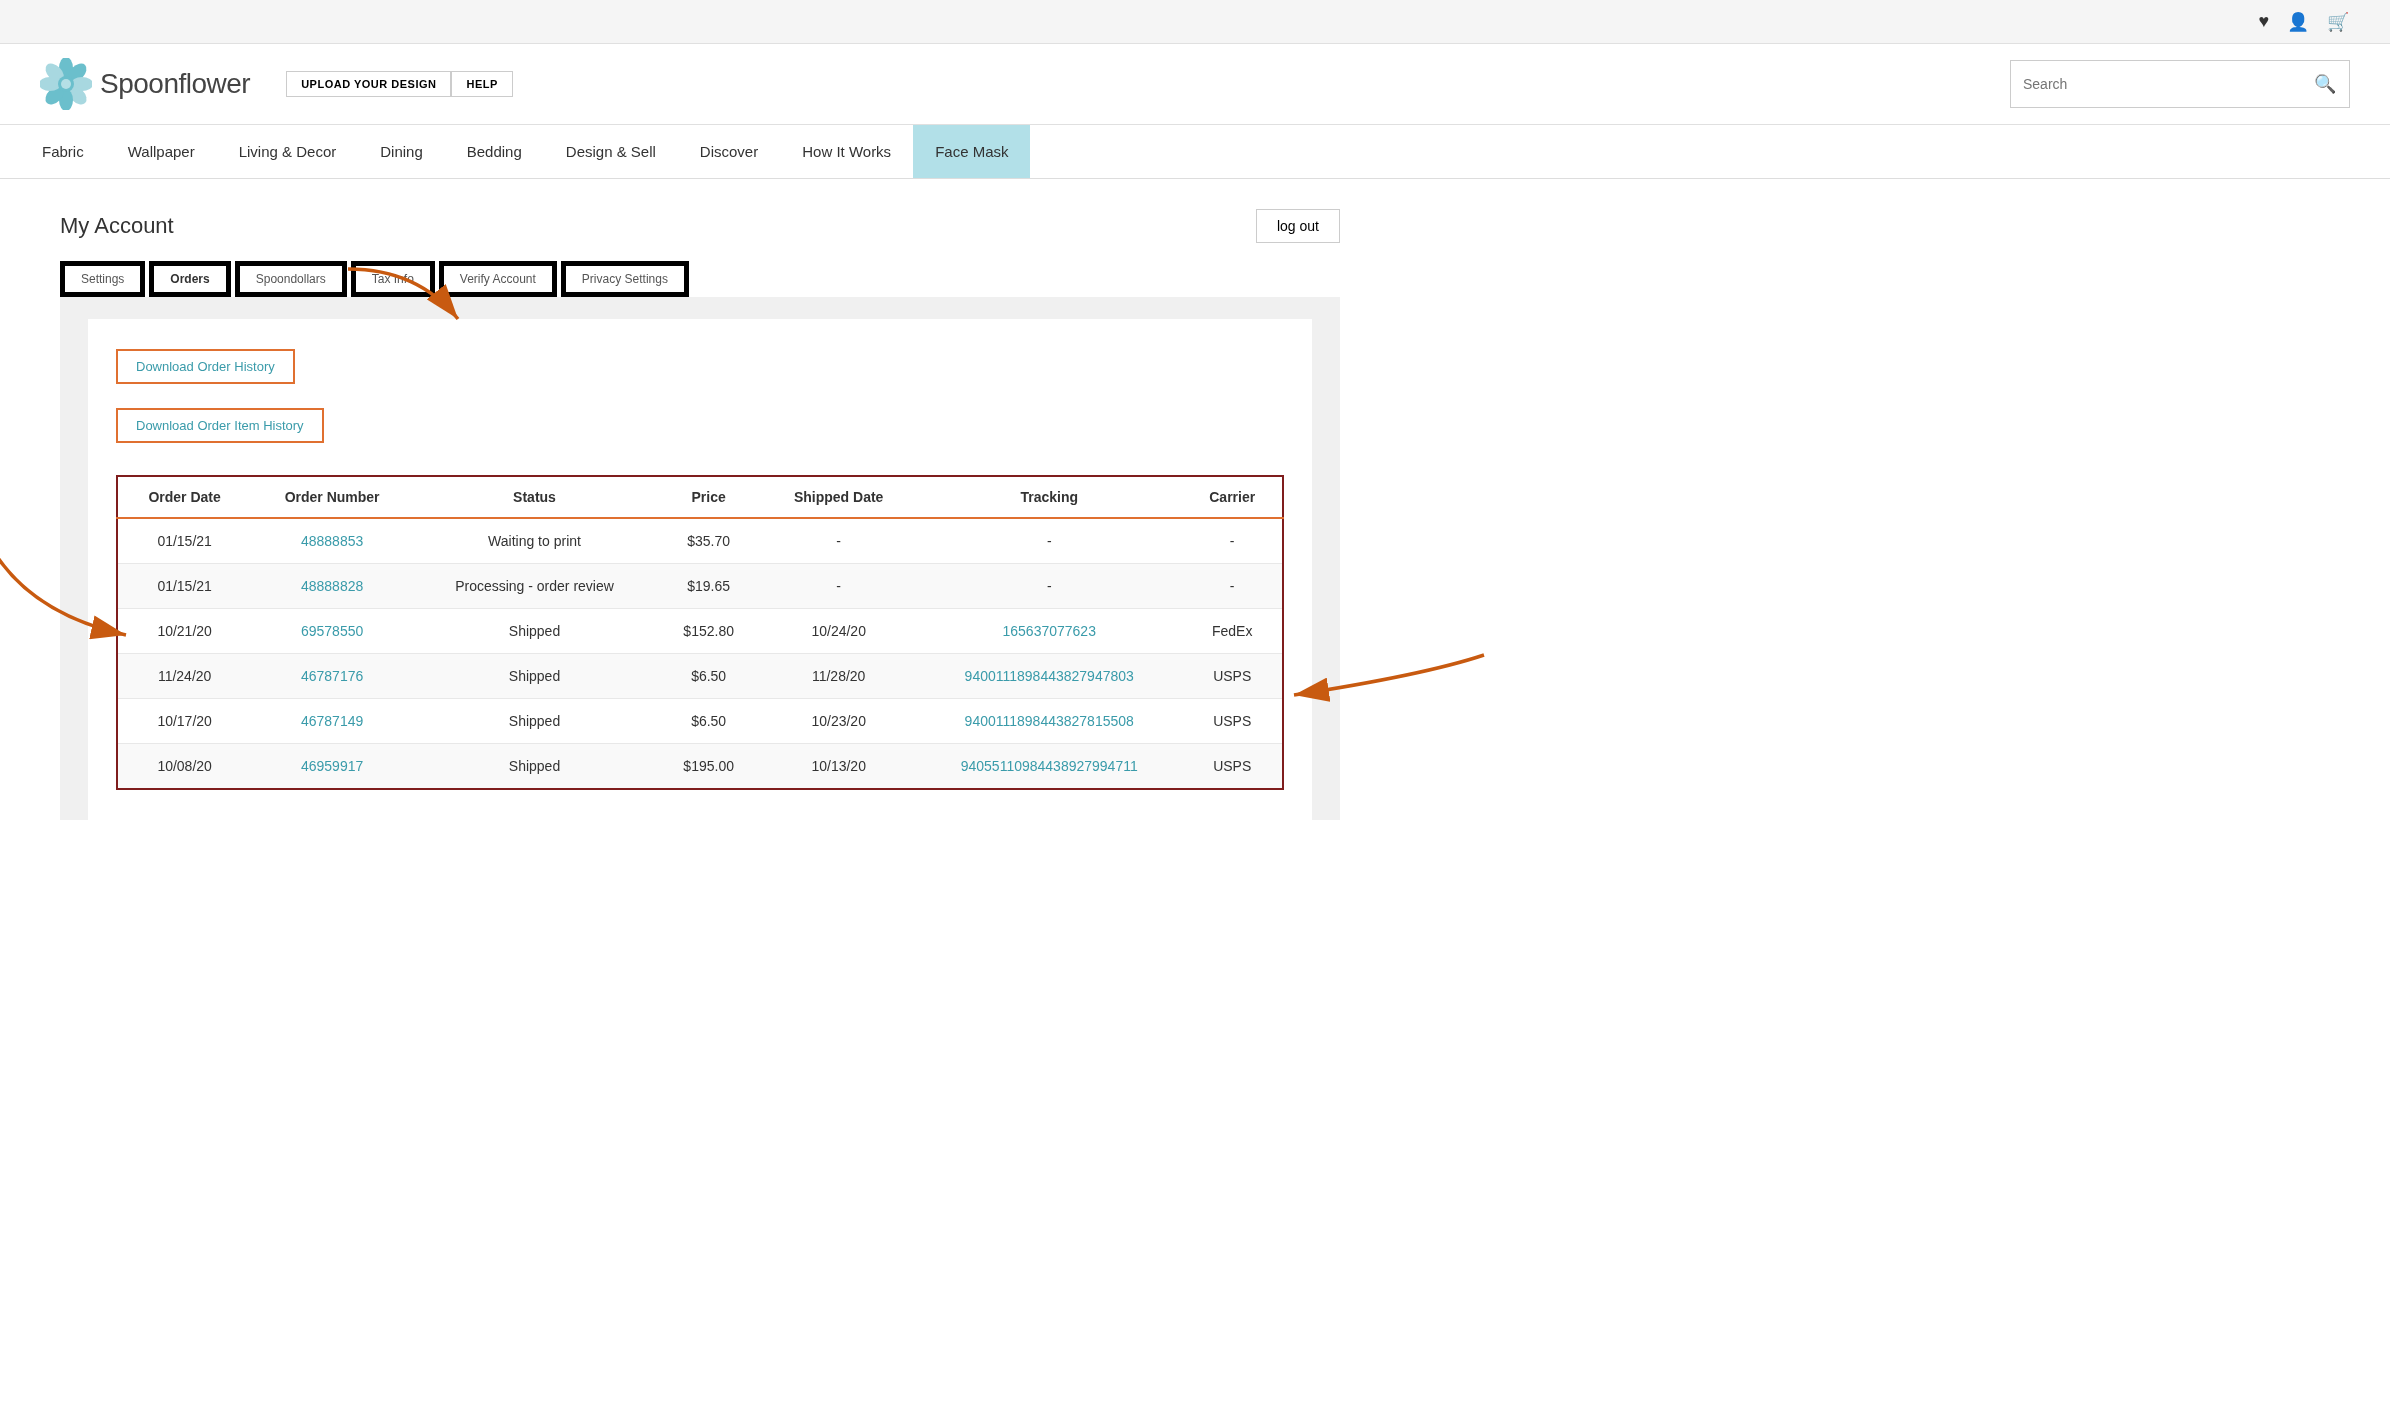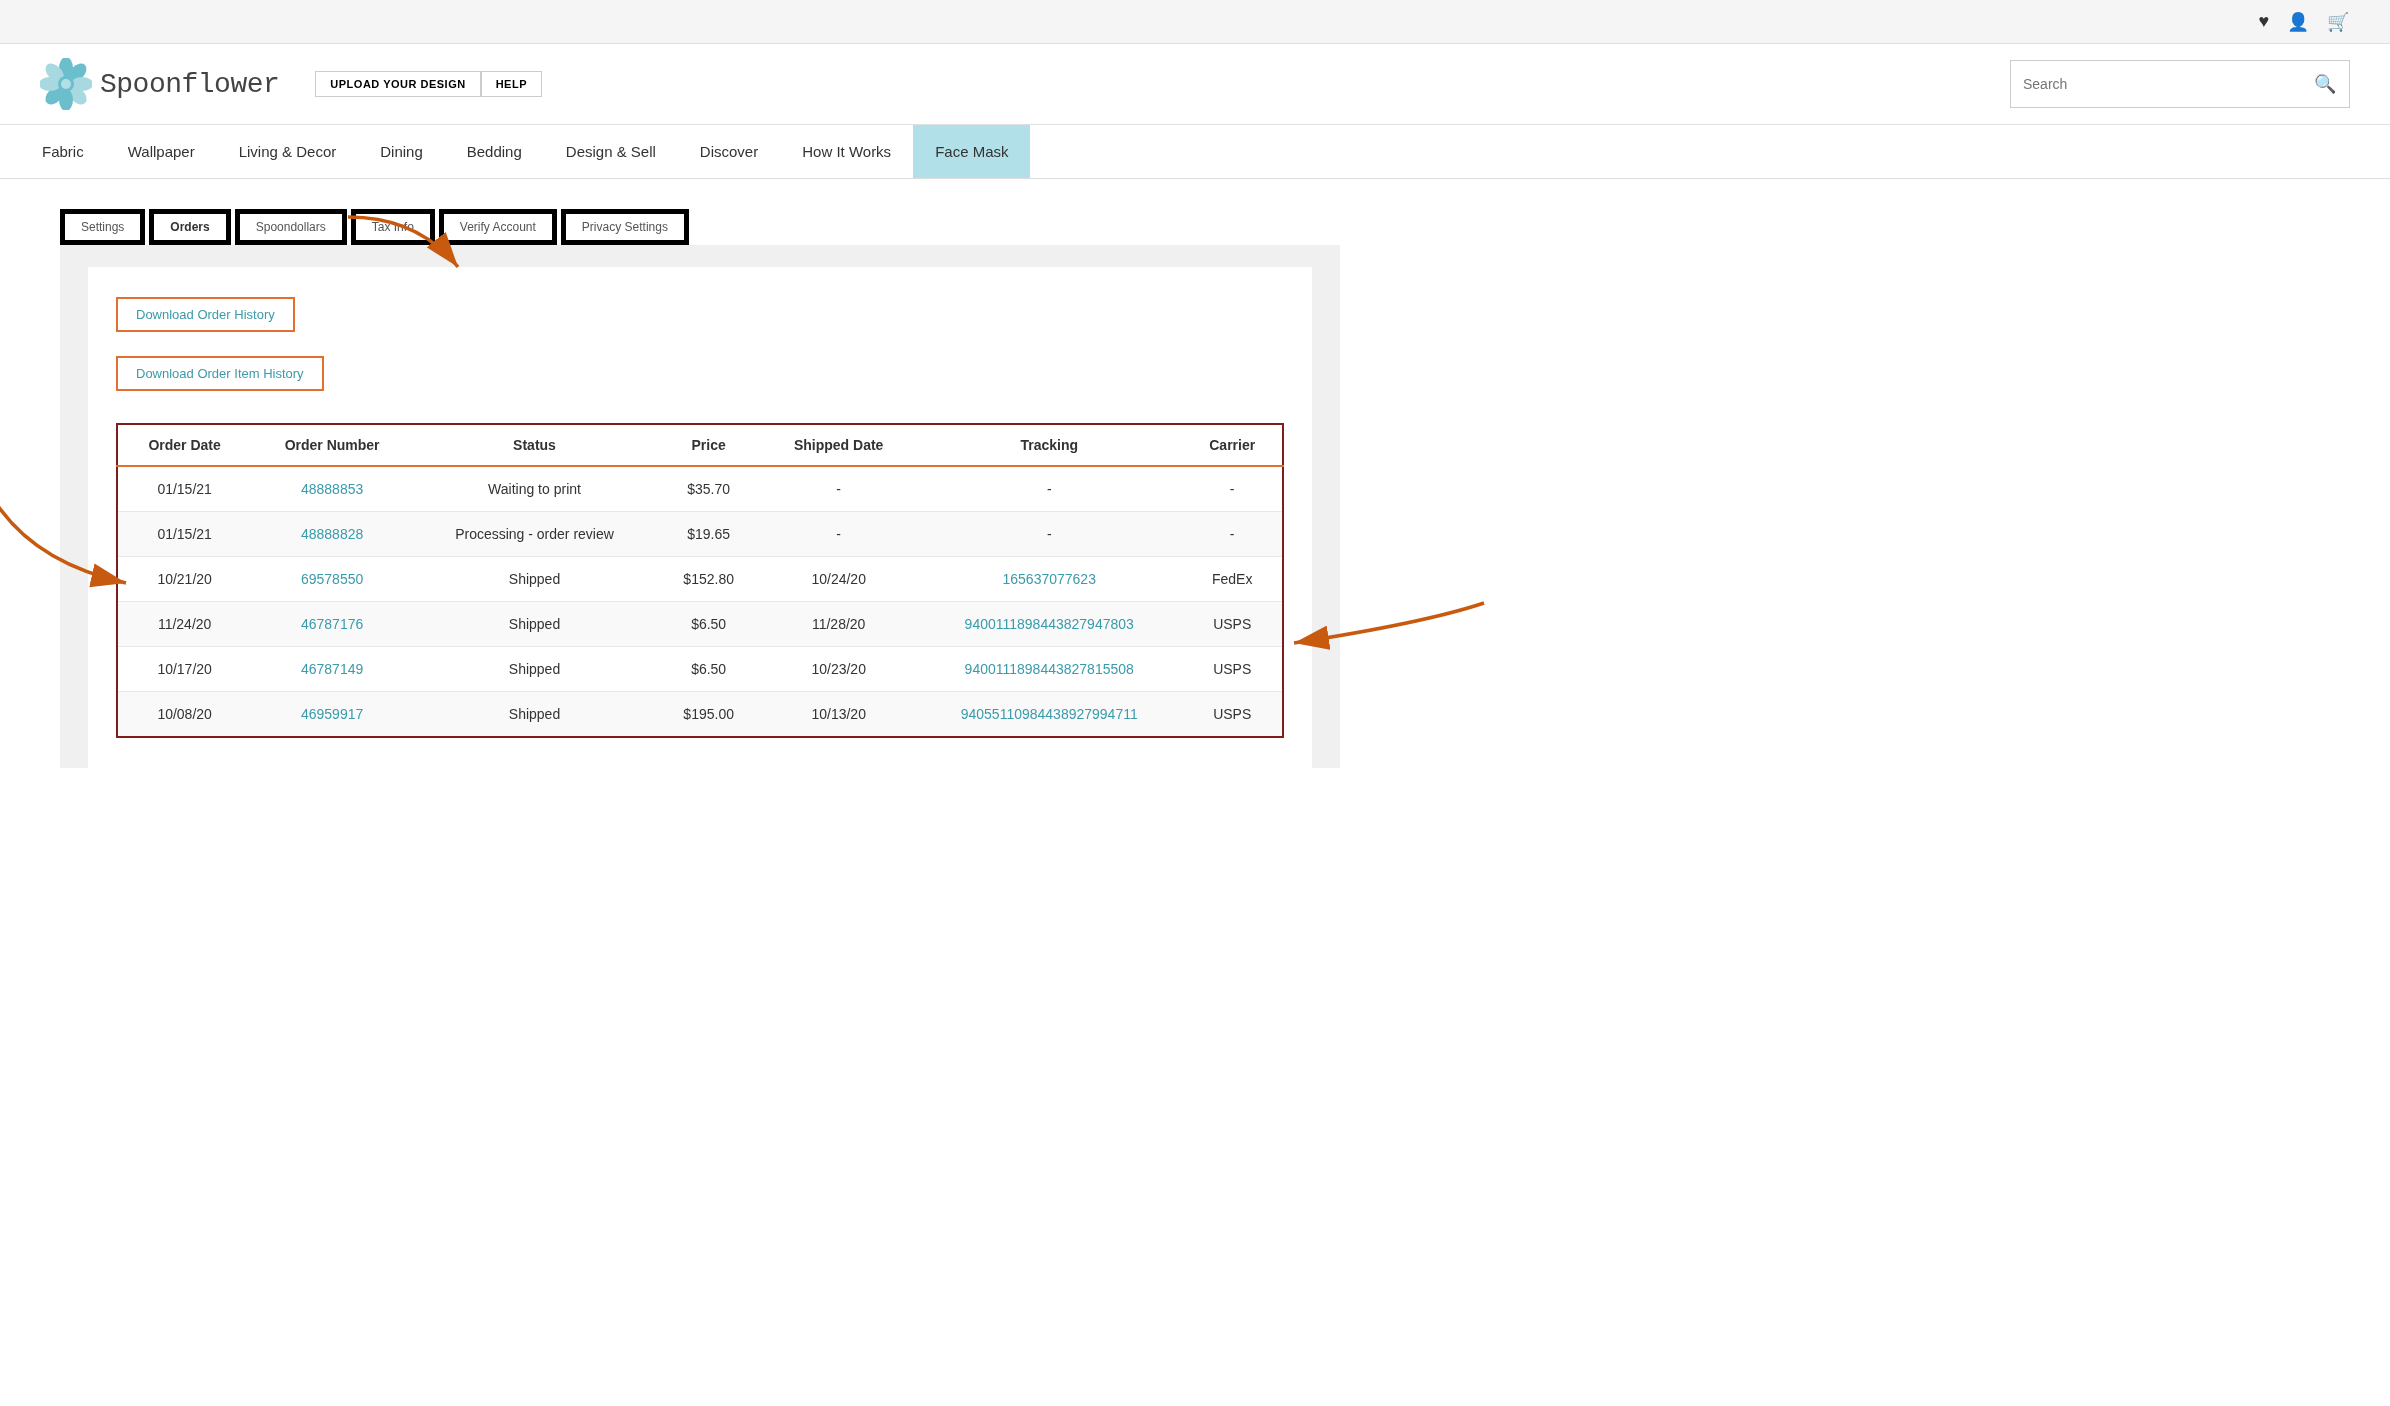--- a/index.html
+++ b/index.html
@@ -32,21 +32,21 @@
       gap: 8px;
       text-decoration: none;
       margin-right: 12px;
     }
     .logo-flower {
       width: 52px;
       height: 52px;
     }
     .logo-text {
       font-size: 28px;
-      font-family: Liberation Mono, monospace;
+      font-family: Liberation Sans, sans-serif;
       color: #444;
       letter-spacing: -0.5px;
     }
     .header-buttons {
       display: flex;
       gap: 0;
       margin-right: auto;
     }
     .header-btn {
       border: 1px solid #ccc;
@@ -243,20 +243,24 @@
     <span class="nav-item">Living &amp; Decor</span>
     <span class="nav-item">Dining</span>
     <span class="nav-item">Bedding</span>
     <span class="nav-item">Design &amp; Sell</span>
     <span class="nav-item">Discover</span>
     <span class="nav-item">How It Works</span>
     <span class="nav-item highlight">Face Mask</span>
   </nav>
 
   <div class="main">
+    <div class="account-header">
+      <span class="account-title">My Account</span>
+      <button class="logout-btn">log out</button>
+    </div>
 
     <div class="tabs">
       <button class="tab">Settings</button>
       <button class="tab active">Orders</button>
       <button class="tab">Spoondollars</button>
       <button class="tab">Tax Info</button>
       <button class="tab">Verify Account</button>
       <button class="tab">Privacy Settings</button>
     </div>
 

